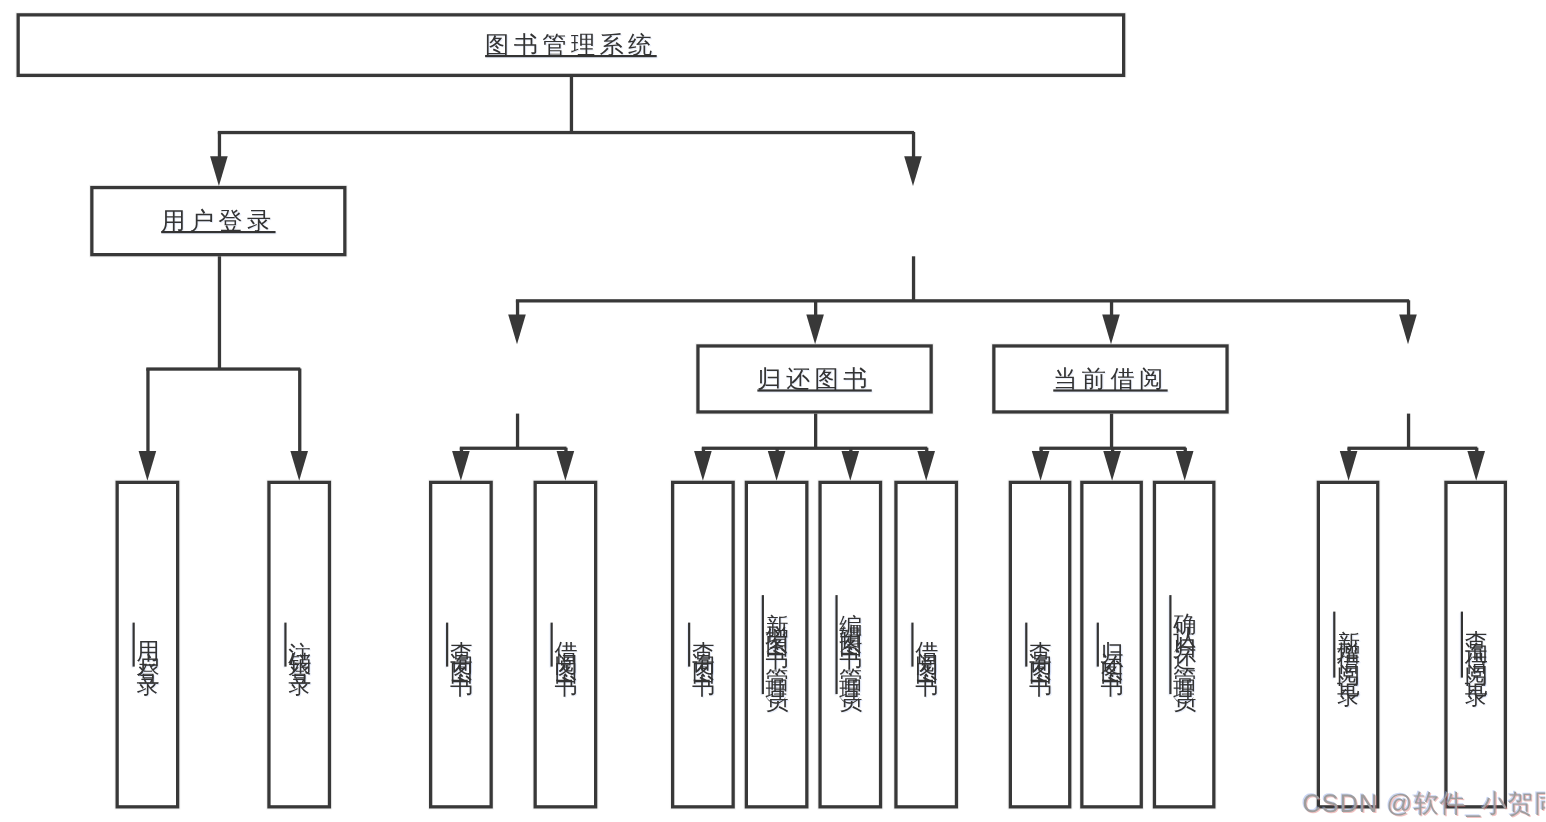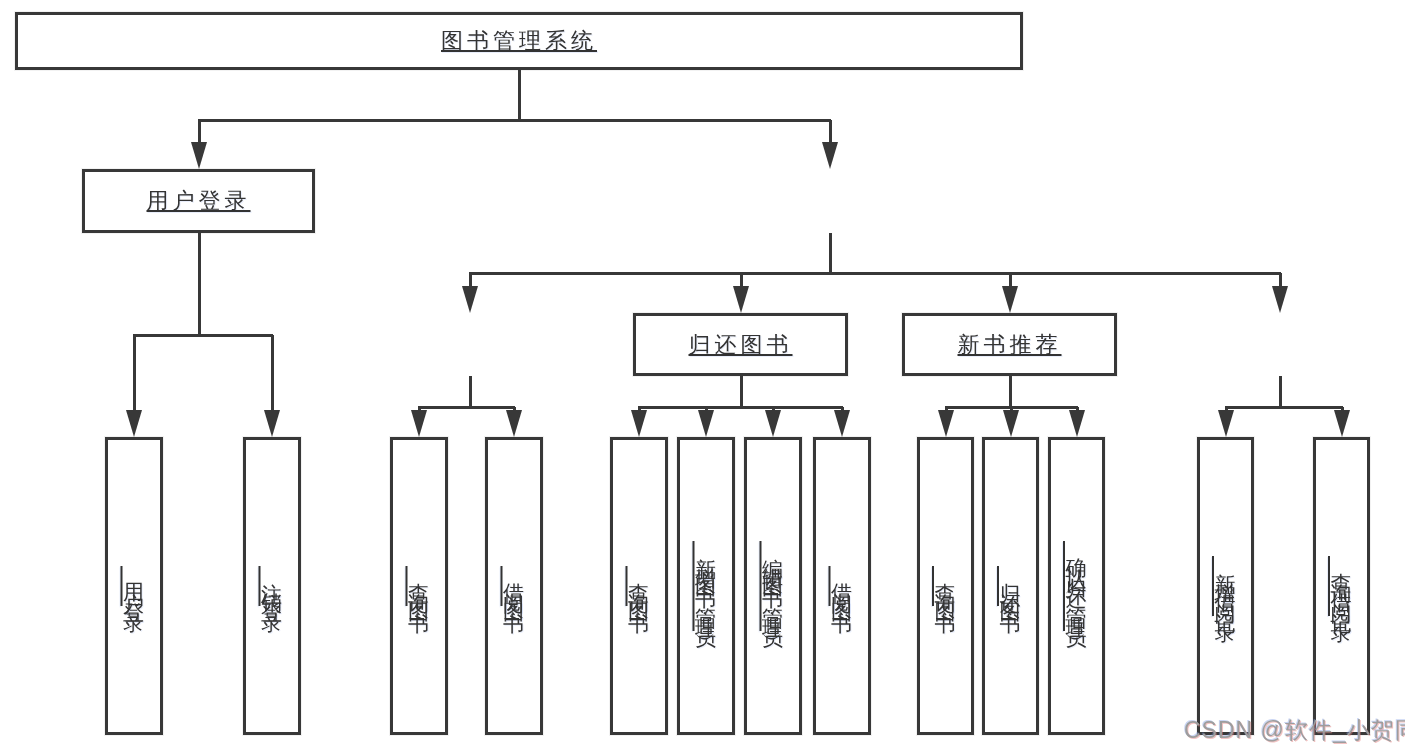--- a/index.html
+++ b/index.html
@@ -108,21 +108,21 @@
     <div class="node v" style="left: 677px; top: 437px; width: 58px; height: 298px;">
       <span class="label">新增图书（管理员）</span>
     </div>
     <div class="node v" style="left: 744px; top: 437px; width: 58px; height: 298px;">
       <span class="label">编辑图书（管理员）</span>
     </div>
     <div class="node v" style="left: 813px; top: 437px; width: 58px; height: 298px;">
       <span class="label">借阅图书</span>
     </div>
     <div class="node h" style="left: 902px; top: 313px; width: 215px; height: 63px;">
-      <span class="label">新书推荐</span>
+      <span class="label">当前借阅</span>
     </div>
     <div class="vl" style="left: 1009px; top: 376px; height: 31px;"></div>
     <div class="hl" style="left: 945px; top: 406px; width: 133px;"></div>
     <div class="vl" style="left: 945px; top: 407px; height: 22px;"></div>
     <div class="arrow" style="left: 938px; top: 410px;"></div>
     <div class="vl" style="left: 1010px; top: 407px; height: 22px;"></div>
     <div class="arrow" style="left: 1003px; top: 410px;"></div>
     <div class="vl" style="left: 1076px; top: 407px; height: 22px;"></div>
     <div class="arrow" style="left: 1069px; top: 410px;"></div>
     <div class="node v" style="left: 917px; top: 437px; width: 57px; height: 298px;">

